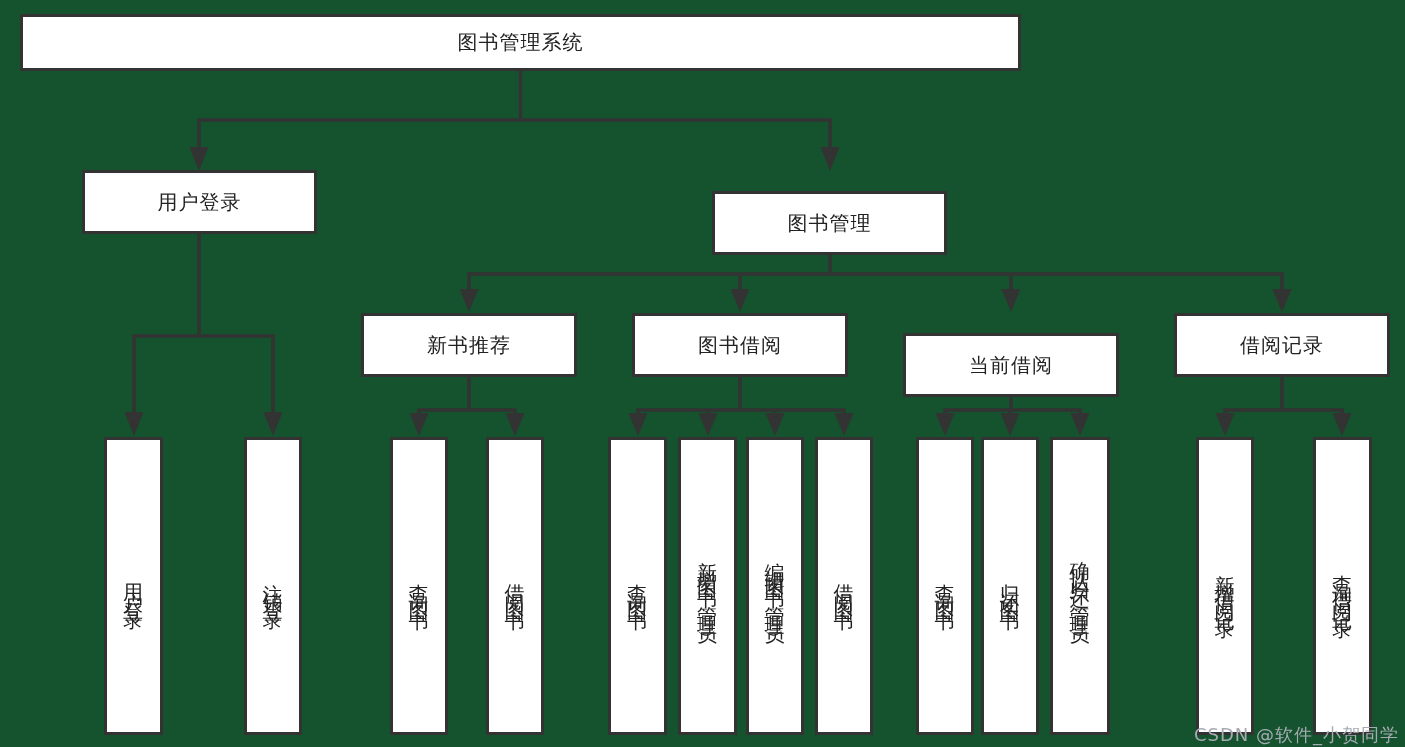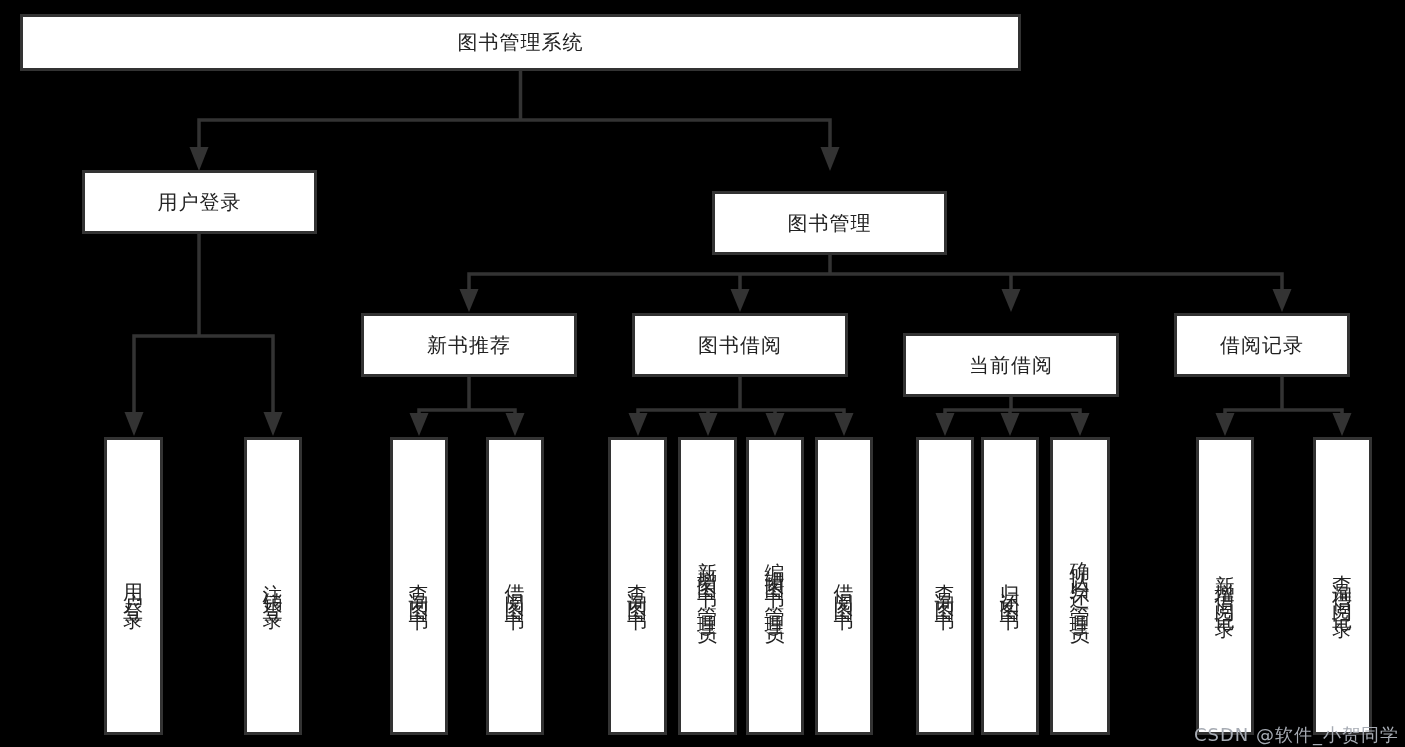--- a/index.html
+++ b/index.html
@@ -5,21 +5,21 @@
   html, body {
     margin: 0;
     padding: 0;
     background: #ffffff;
     font-family: "DejaVu Sans", "Liberation Sans", sans-serif;
   }
   #canvas {
     position: relative;
     width: 1405px;
     height: 747px;
-    background: #000000;
+    background: #14532d;
     overflow: hidden;
   }
   #connectors {
     position: absolute;
     left: 0; top: 0;
     width: 1405px; height: 747px;
   }
   .box {
     position: absolute;
     box-sizing: border-box;
@@ -54,21 +54,21 @@
   }
   
   .root   { left: 20px;  top: 14px;  width: 1001px; height: 57px; }
   
   .l2a    { left: 82px;  top: 170px; width: 235px;  height: 64px; }
   .l2b    { left: 712px; top: 170px; width: 235px;  height: 64px; margin-top: 21px; }
   
   .l3a    { left: 361px;  top: 313px; width: 216px; height: 64px; justify-content: center; }
   .l3b    { left: 632px;  top: 313px; width: 216px; height: 64px; }
   .l3c    { left: 903px;  top: 313px; width: 216px; height: 64px; margin-top: 20px; }
-  .l3d    { left: 1174px; top: 313px; width: 176px; height: 64px; }
+  .l3d    { left: 1174px; top: 313px; width: 216px; height: 64px; }
   
   .v1  { left: 104px;  width: 59px; }
   .v2  { left: 244px;  width: 58px; }
   .v3  { left: 390px;  width: 58px; }
   .v4  { left: 486px;  width: 58px; }
   .v5  { left: 608px;  width: 59px; }
   .v6  { left: 678px;  width: 59px; }
   .v7  { left: 746px;  width: 58px; }
   .v8  { left: 815px;  width: 58px; }
   .v9  { left: 916px;  width: 58px; }

